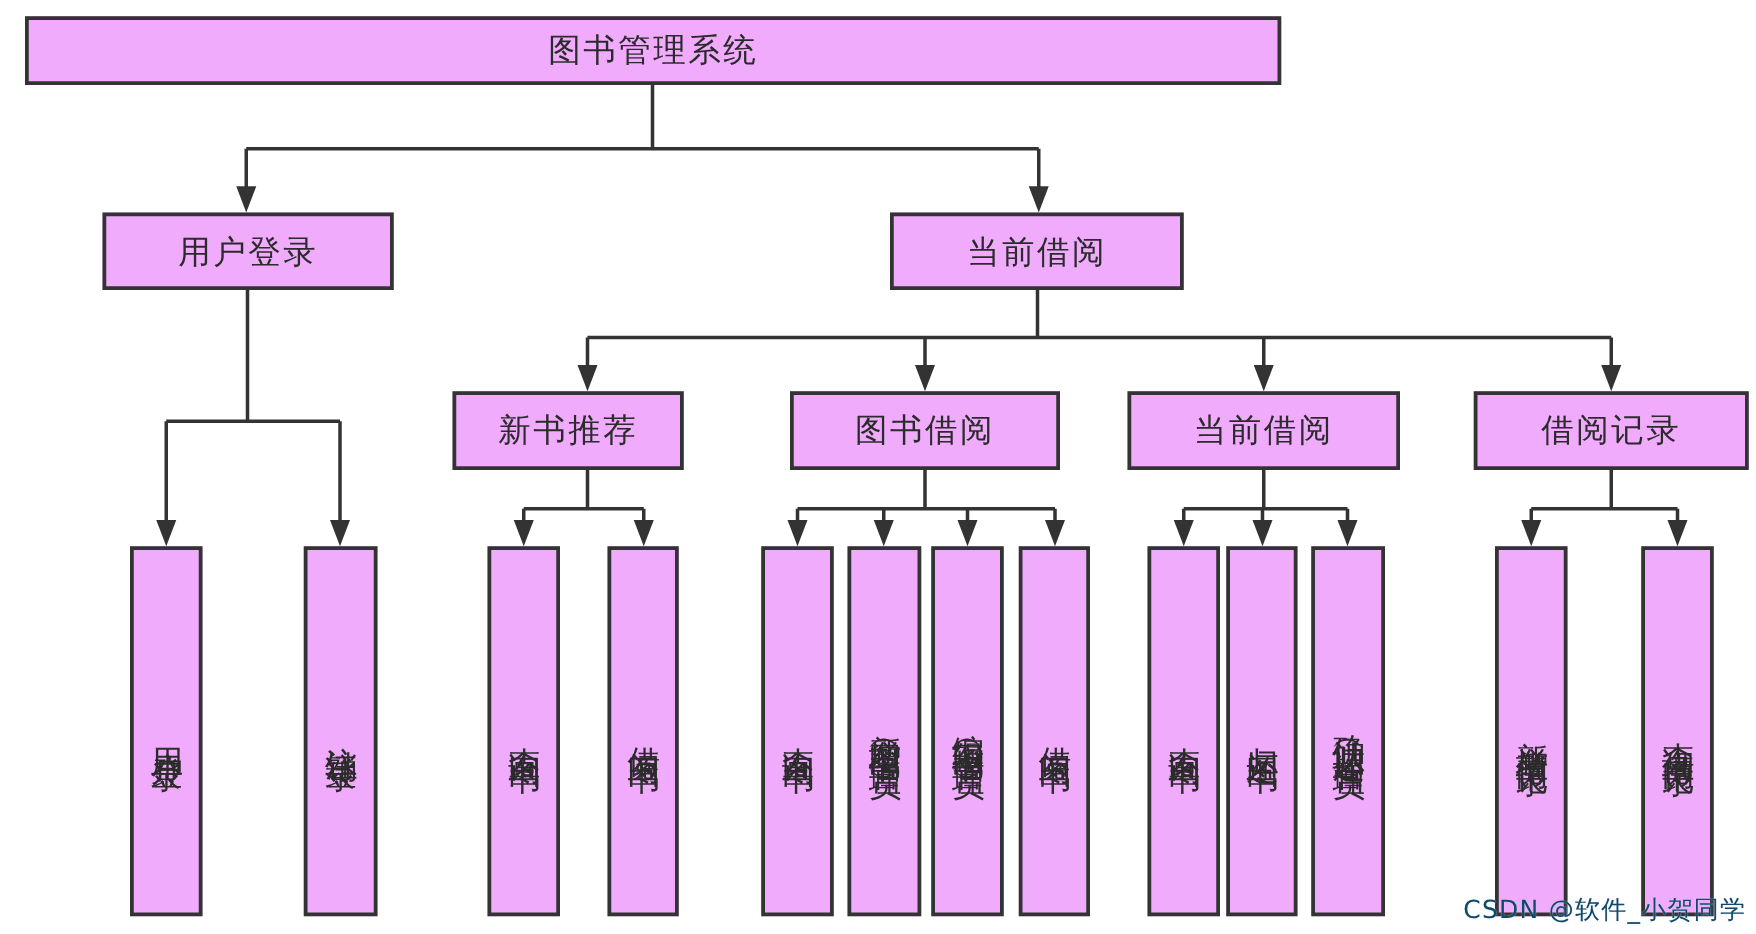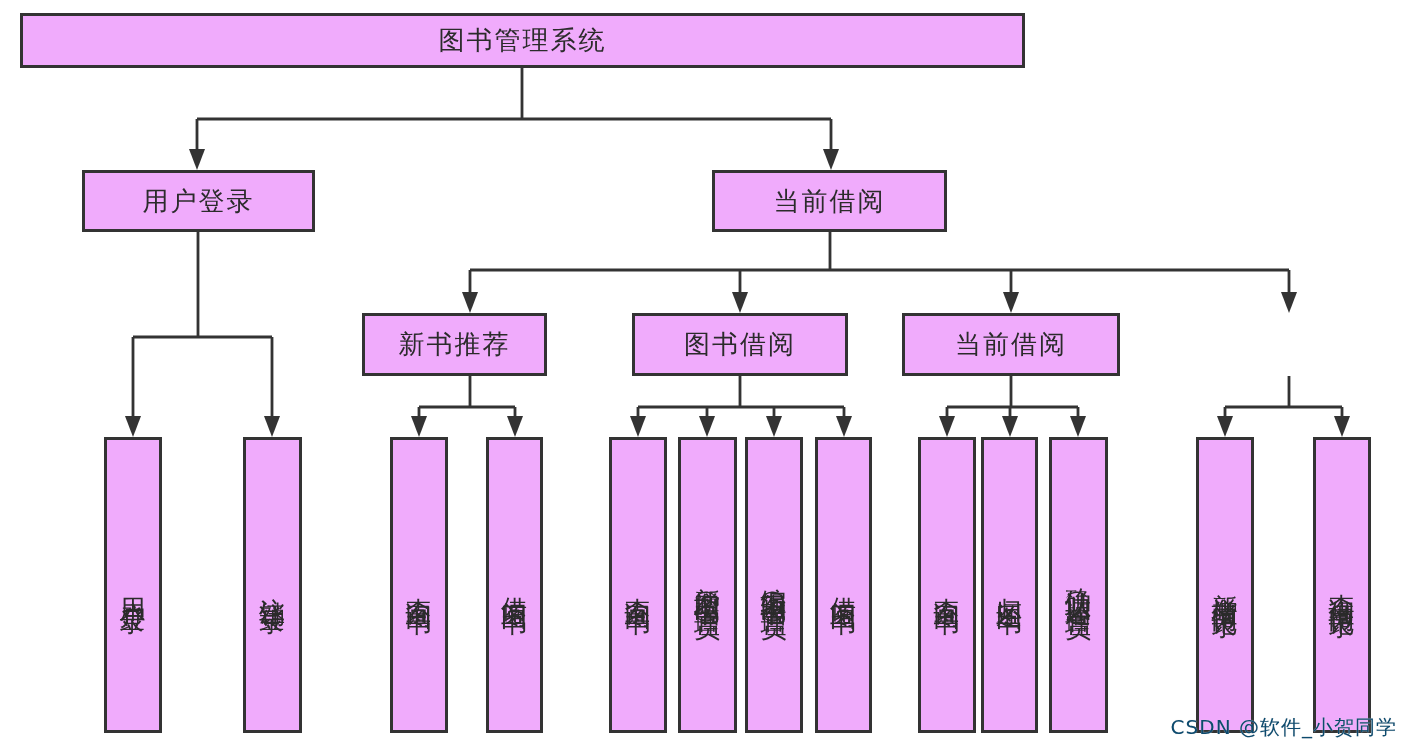--- a/index.html
+++ b/index.html
@@ -122,20 +122,23 @@
 
   <div class="box lvl3" style="left:362px;width:185px;">
     <span class="hlabel">新书推荐</span>
   </div>
   <div class="box lvl3" style="left:632px;width:216px;">
     <span class="hlabel">图书借阅</span>
   </div>
   <div class="box lvl3" style="left:902px;width:218px;">
     <span class="hlabel">当前借阅</span>
   </div>
+  <div class="box lvl3" style="left:1179px;width:220px;">
+    <span class="hlabel">借阅记录</span>
+  </div>
 
   <div class="box lvl4" style="left:104px;width:58px;">
     <span class="vlabel">用户登录</span>
   </div>
   <div class="box lvl4" style="left:243px;width:59px;">
     <span class="vlabel">注销登录</span>
   </div>
 
   <div class="box lvl4" style="left:390px;width:58px;">
     <span class="vlabel">查询图书</span>

